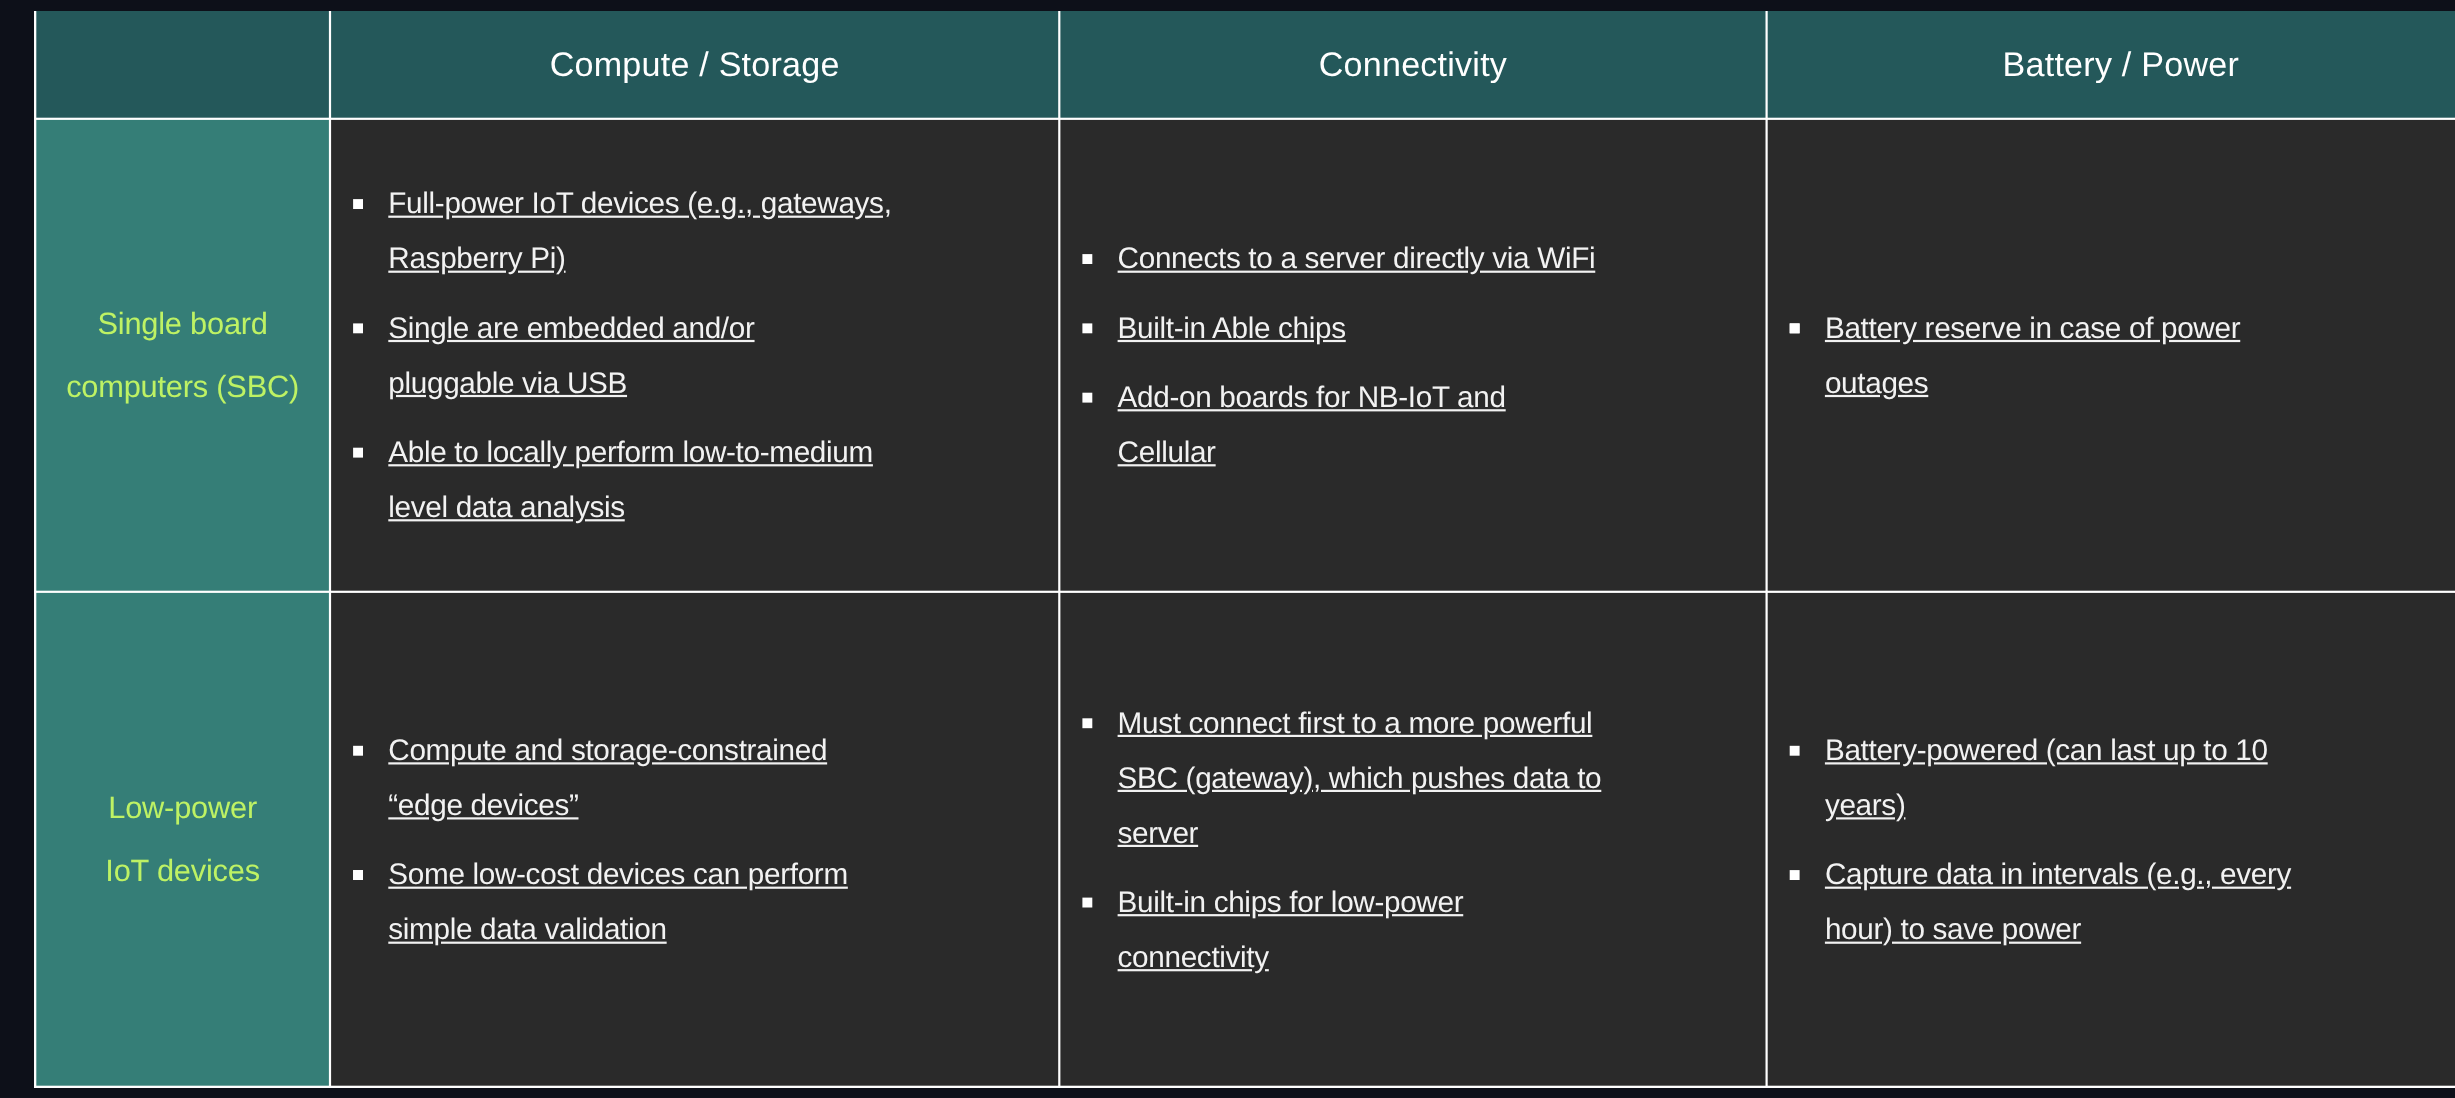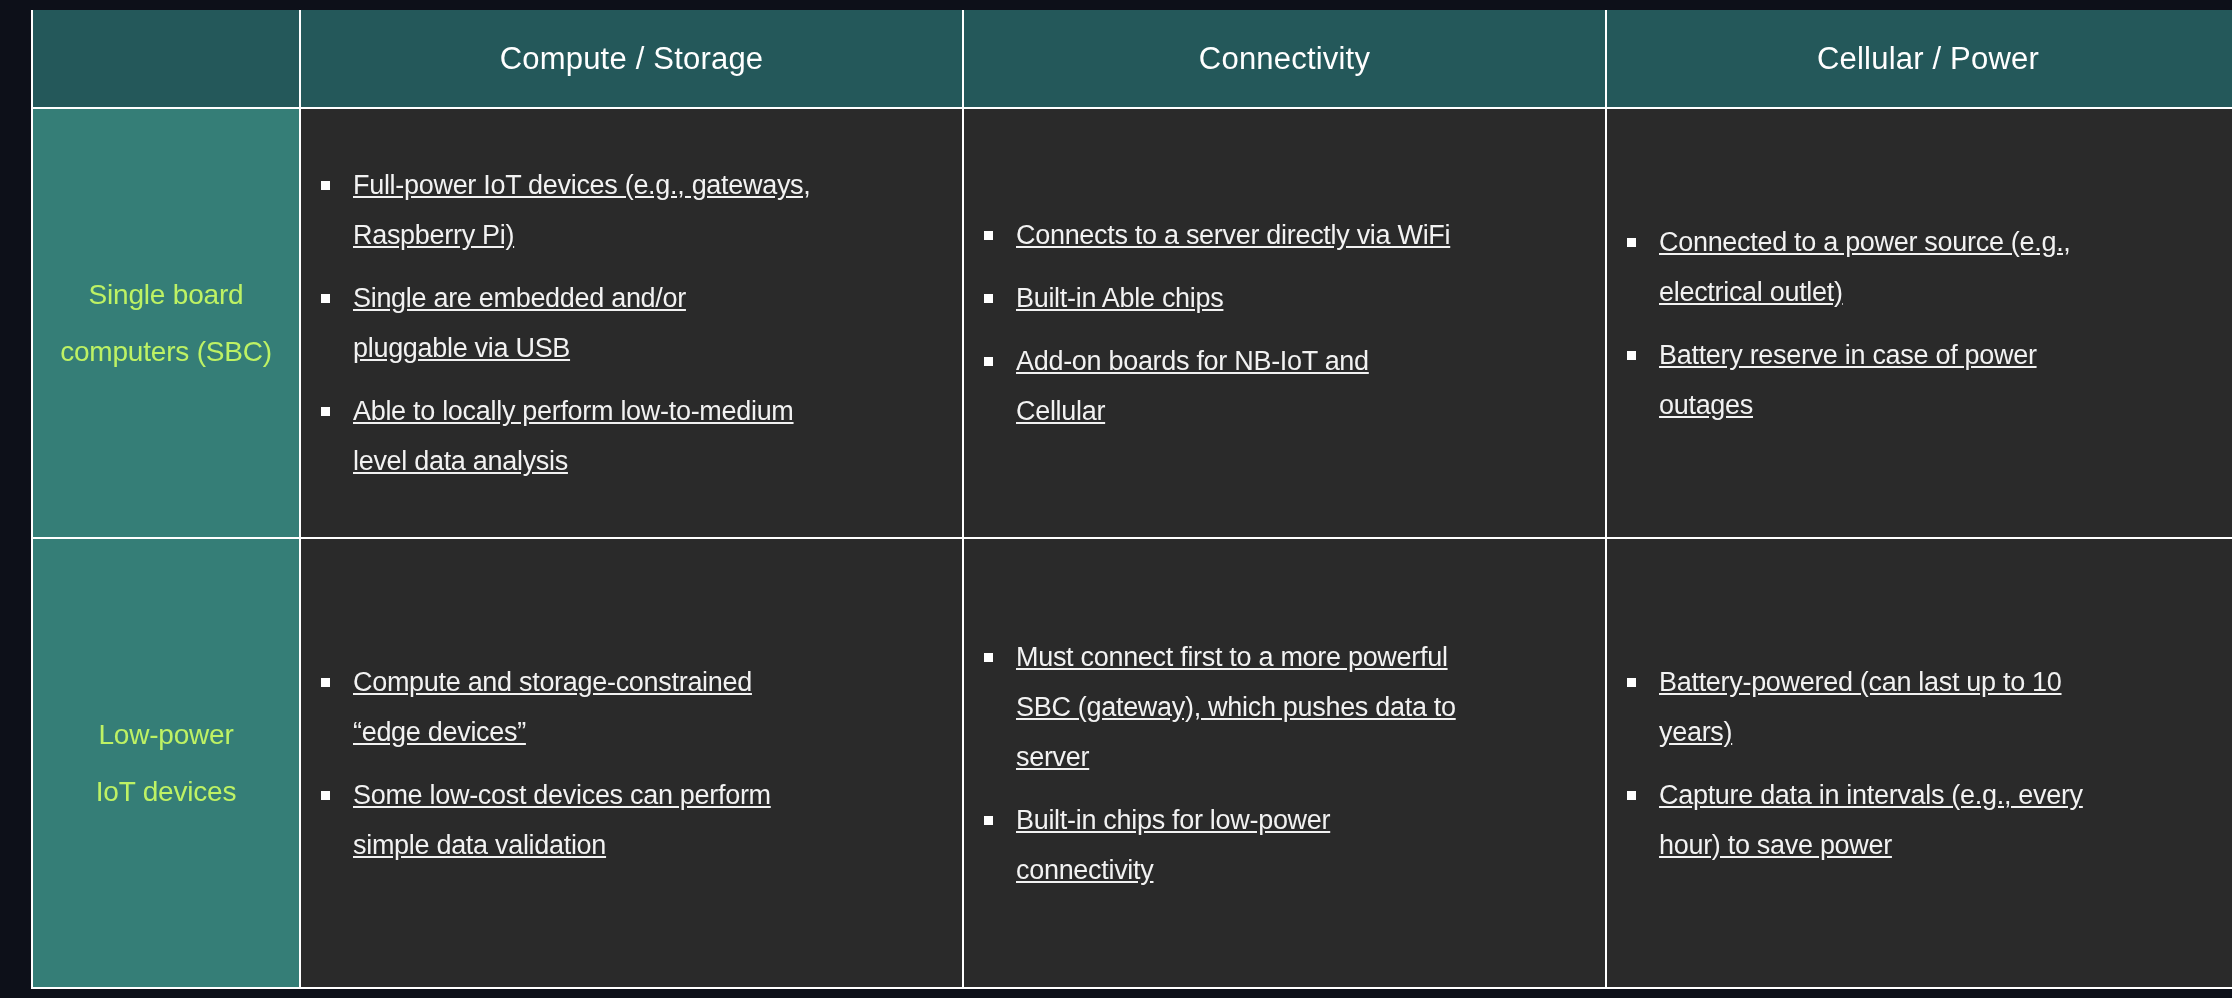--- a/index.html
+++ b/index.html
@@ -107,21 +107,21 @@
     <div class="cell header corner">
       <span class="label-text"></span>
     </div>
     <div class="cell header">
       <span class="label-text">Compute / Storage</span>
     </div>
     <div class="cell header">
       <span class="label-text">Connectivity</span>
     </div>
     <div class="cell header">
-      <span class="label-text">Cellular / Power</span>
+      <span class="label-text">Battery / Power</span>
     </div>
 
     <div class="cell rowhead">
       <span class="label-text">Single board
 computers (SBC)</span>
     </div>
 
     <div class="cell body">
       <ul class="bullets">
         <li class="item">
@@ -157,22 +157,20 @@
           <span class="item-text">Add-on boards for NB-IoT and
 Cellular</span>
         </li>
       </ul>
     </div>
 
     <div class="cell body">
       <ul class="bullets">
         <li class="item">
           <span class="bullet"></span>
-          <span class="item-text">Connected to a power source (e.g.,
-electrical outlet)</span>
         </li>
         <li class="item">
           <span class="bullet"></span>
           <span class="item-text">Battery reserve in case of power
 outages</span>
         </li>
       </ul>
     </div>
 
     <div class="cell rowhead">

